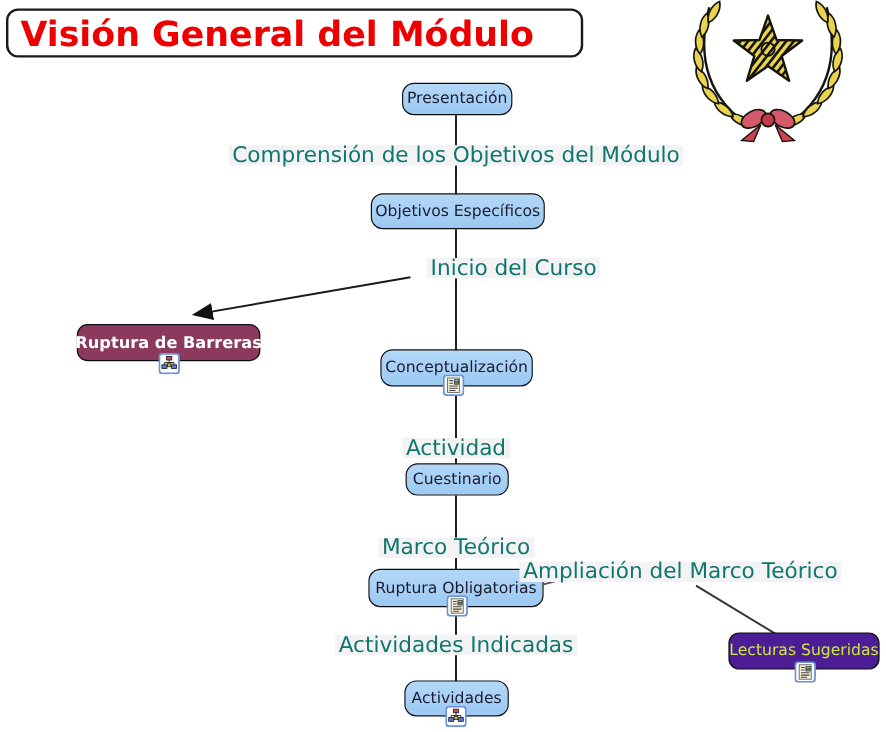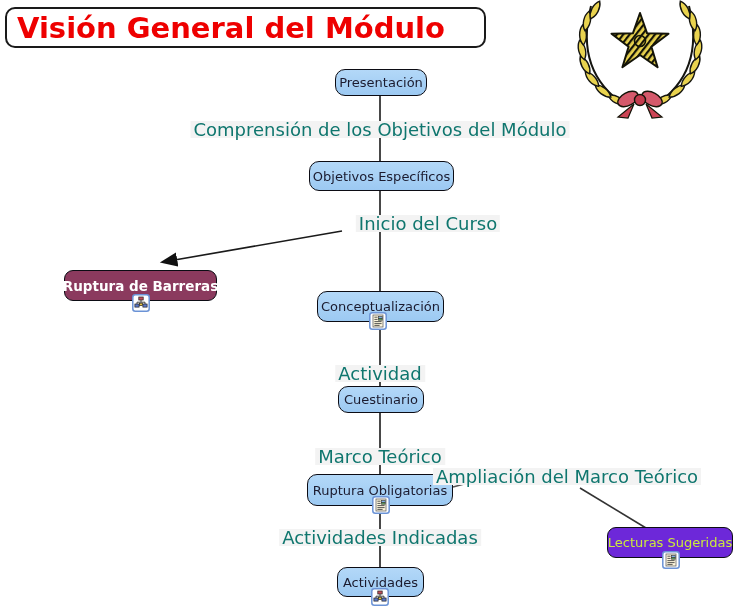--- a/index.html
+++ b/index.html
@@ -34,21 +34,21 @@
   .node.cuestinario  { left:338px; top:386px; width:86px;  height:27px; }
   .node.lecturas-obligatorias { left:307px; top:474px; width:146px; height:32px; }
   .node.actividades  { left:337px; top:567px; width:87px;  height:30px; }
   .node.ruptura {
     left:64px; top:270px; width:153px; height:31px;
     background:#8b3a5e; color:#ffffff; font-weight:bold; font-size:13.5px;
     border-radius:9px;
   }
   .node.lecturas-sugeridas {
     left:607px; top:527px; width:126px; height:31px;
-    background:#6d28d9; color:#cbea3c; border-radius:9px;text-align:right;
+    background:#4c1d95; color:#cbea3c; border-radius:9px;text-align:right;
   }
 
   .link-label {
     position:absolute; z-index:2; transform:translateX(-50%);
     white-space:nowrap; font-size:18px; line-height:17px; color:#0f766e;
     background:#f3f3f3; padding:0 3px;
   }
   .lbl-comprension { left:380px; top:121px; }
   .lbl-inicio      { left:397px; top:215px;margin-left:31px; }
   .lbl-conceptos   { left:381px; top:249px; }

